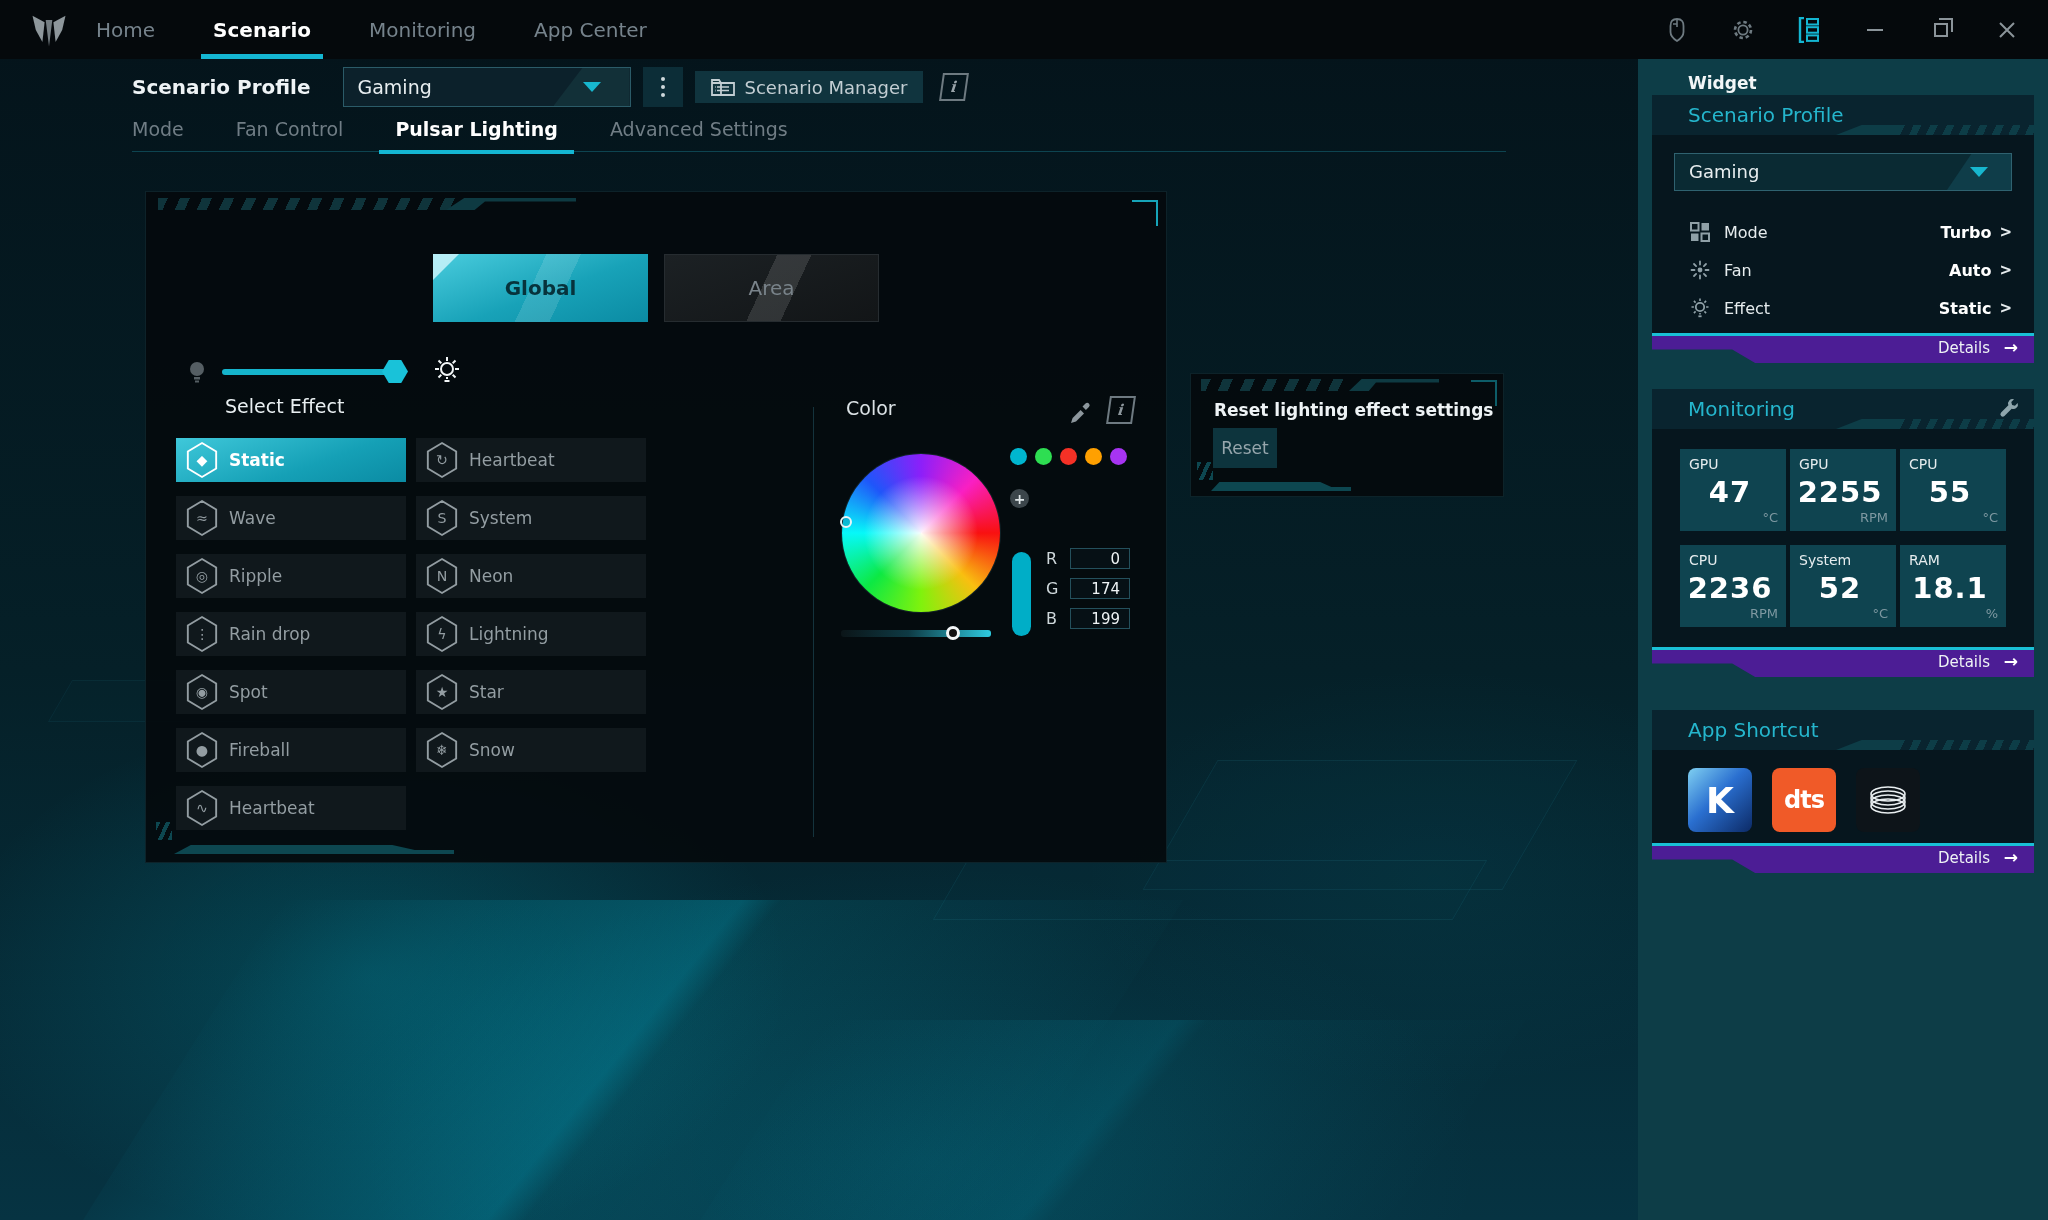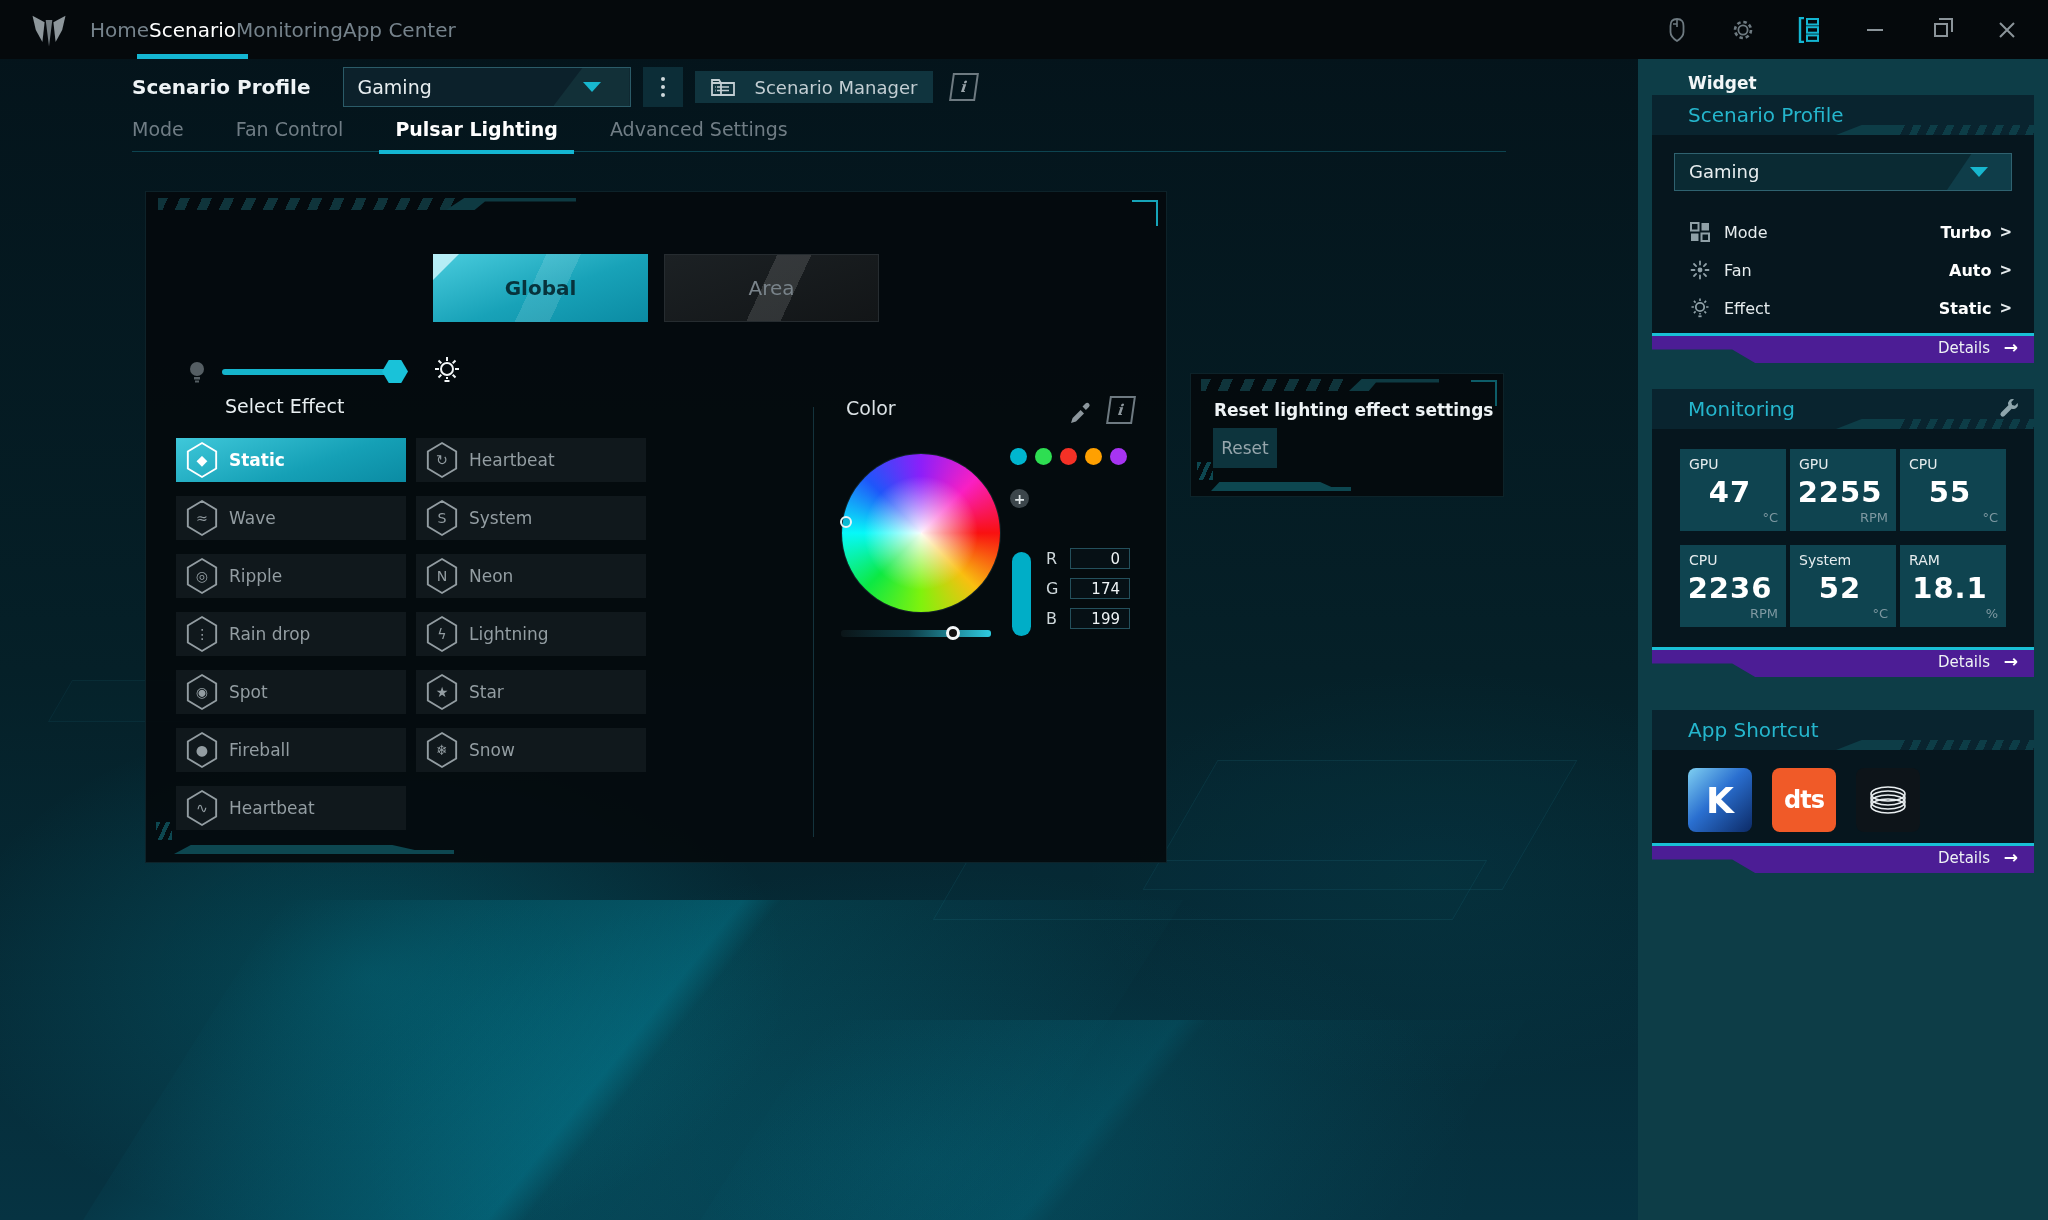--- a/index.html
+++ b/index.html
@@ -22,43 +22,43 @@
   .beam2 { left:760px; top:1020px; width:700px; height:210px; opacity:.5; }
   .bg-block { position:absolute; border:1px solid rgba(60,180,200,.10); background:rgba(10,60,75,.12); transform:skewX(-30deg); }
   .blk1 { left:1180px; top:760px; width:360px; height:130px; }
   .blk2 { left:950px; top:860px; width:520px; height:60px; }
   .blk3 { left:60px; top:680px; width:300px; height:42px; opacity:.7; }
 
   
   .titlebar { position:absolute; left:0; top:0; width:2048px; height:59px; background:#05090c; z-index:30;
     display:flex; align-items:center; }
   .logo { width:46px; height:44px; margin-left:26px; }
-  .nav { display:flex; align-items:center; margin-left:18px; height:100%;text-align:right; }
+  .nav { display:flex; align-items:center; gap:58px; margin-left:24px; height:100%;text-align:right; }
   .nav-item { position:relative; font-size:20px; color:#76838c; height:100%; display:flex; align-items:center; cursor:default; }
-  .nav-item.active { color:#ffffff; font-weight:normal; }
+  .nav-item.active { color:#ffffff; font-weight:bold; }
   .nav-item.active::after { content:""; position:absolute; left:-12px; right:-12px; bottom:0; height:5px; background:#14b6d2; }
   .tb-icons { margin-left:auto; display:flex; align-items:center; gap:40px; margin-right:28px; }
   .tb-ic { width:26px; height:26px; color:#6e7a81; display:flex; align-items:center; justify-content:center; }
   .tb-ic.cyan { color:#14b6d2; }
   .min-glyph { width:16px; height:2px; background:#8b949a; }
   .restore-glyph { position:relative; width:14px; height:14px; border:2px solid #8b949a; }
   .restore-glyph::before { content:""; position:absolute; left:3px; top:-7px; width:12px; height:12px; border:2px solid #8b949a; border-left:none; border-bottom:none; }
 
   
   .profile-bar { position:absolute; left:132px; top:64px; height:46px; z-index:20; display:flex; align-items:center; }
   .profile-label { font-size:20px; font-weight:bold; color:#eef3f5; margin-right:32px; }
   .dd { position:relative; background:#0c212b; border:1px solid #2b5b68; display:flex; align-items:center; }
   .dd-main { width:288px; height:40px; }
   .dd-val { font-size:19px; color:#e8eef0; padding-left:14px; }
   .dd-arrow-zone { position:absolute; right:0; top:0; bottom:0; width:76px;
       background:linear-gradient(#123038,#123038); clip-path:polygon(38% 0,100% 0,100% 100%,0 100%); display:flex; align-items:center; justify-content:center; }
   .tri-down { width:0; height:0; border-left:9px solid transparent; border-right:9px solid transparent; border-top:10px solid #17b7cf; }
   .dots-btn { width:40px; height:40px; margin-left:12px; background:#0c2d37; display:flex; flex-direction:column; align-items:center; justify-content:center; gap:4px; }
   .dots-btn i { width:4px; height:4px; border-radius:50%; background:#cfd8dc; }
-  .mgr-btn { height:32px; margin-left:12px; background:#10343e; display:flex; align-items:center; gap:20px; padding:0 16px; color:#c3ced3; font-size:18px; }
+  .mgr-btn { height:32px; margin-left:12px; background:#10343e; display:flex; align-items:center; gap:10px; padding:0 16px; color:#c3ced3; font-size:18px; }
   .info-ic { width:26px; height:28px; border:2px solid #6e7a81; transform:skewX(-8deg); margin-left:18px;
       display:flex; align-items:center; justify-content:center; color:#9aa4aa; font-style:italic; font-weight:bold; font-size:15px; font-family:"DejaVu Serif","Liberation Serif",serif; }
 
   
   .subtabs { position:absolute; left:132px; top:118px; display:flex; gap:52px; z-index:20; }
   .subtab { position:relative; font-size:19px; color:#707d85; padding-bottom:14px; }
   .subtab.active { color:#ffffff; font-weight:bold; }
   .subtab.active::after { content:""; position:absolute; left:-16px; right:-16px; bottom:0; height:4px; background:#14b6d2; }
   .tabs-rule { position:absolute; left:132px; top:151px; width:1374px; height:1px; background:#0d4450; z-index:19; }
 

